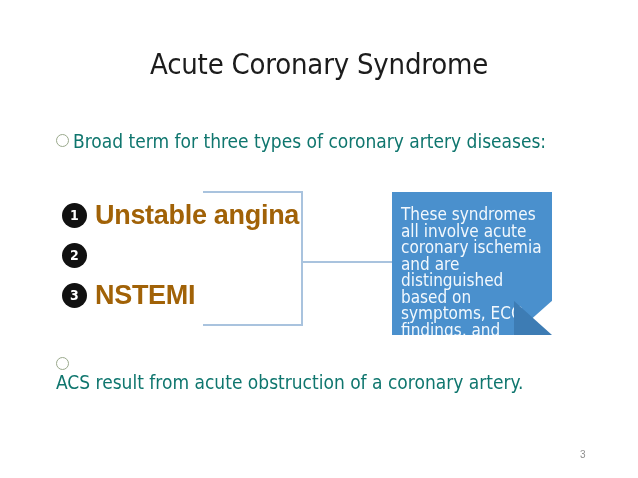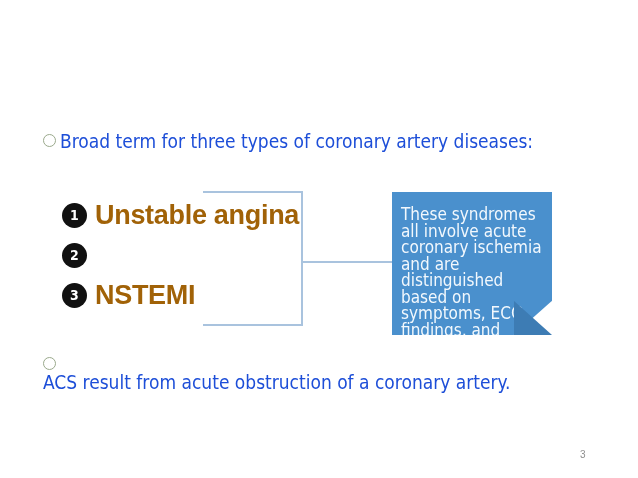--- a/index.html
+++ b/index.html
@@ -29,25 +29,25 @@
     font-weight: 400;
     letter-spacing: -0.2px;
     color: #1c1c1c;
     font-family: "DejaVu Sans Condensed", "Liberation Sans", sans-serif;
     white-space: nowrap;
   }
 
   
   .bullet-line {
     position: absolute;
-    left: 43px;
+    left: 56px;
     display: flex;
     align-items: baseline;
     font-size: 19px;
-    color: #1d4ed8;
+    color: #0f766e;
     white-space: nowrap;
     font-family: "DejaVu Sans Condensed", "Liberation Sans", sans-serif;
     justify-content: center;
   }
   .bullet-marker {
     display: inline-block;
     width: 13px;
     height: 13px;
     border: 1.6px solid #9aa98c;
     border-radius: 50%;
@@ -146,20 +146,21 @@
     font-size: 10px;
     color: #8f8f8f;
     font-family: "Liberation Sans", sans-serif;
   }
 </style>
 </head>
 <body>
 
 <div id="slide">
 
+  <div id="slide-title">Acute Coronary Syndrome</div>
 
   <div class="bullet-line" id="bullet-1">
     <span class="bullet-marker"></span>
     <span>Broad term for three types of coronary artery diseases:</span>
   </div>
 
   <div id="numbered-list">
     <div class="num-item">
       <span class="num-badge">1</span>
       <span class="num-label">Unstable angina</span>

